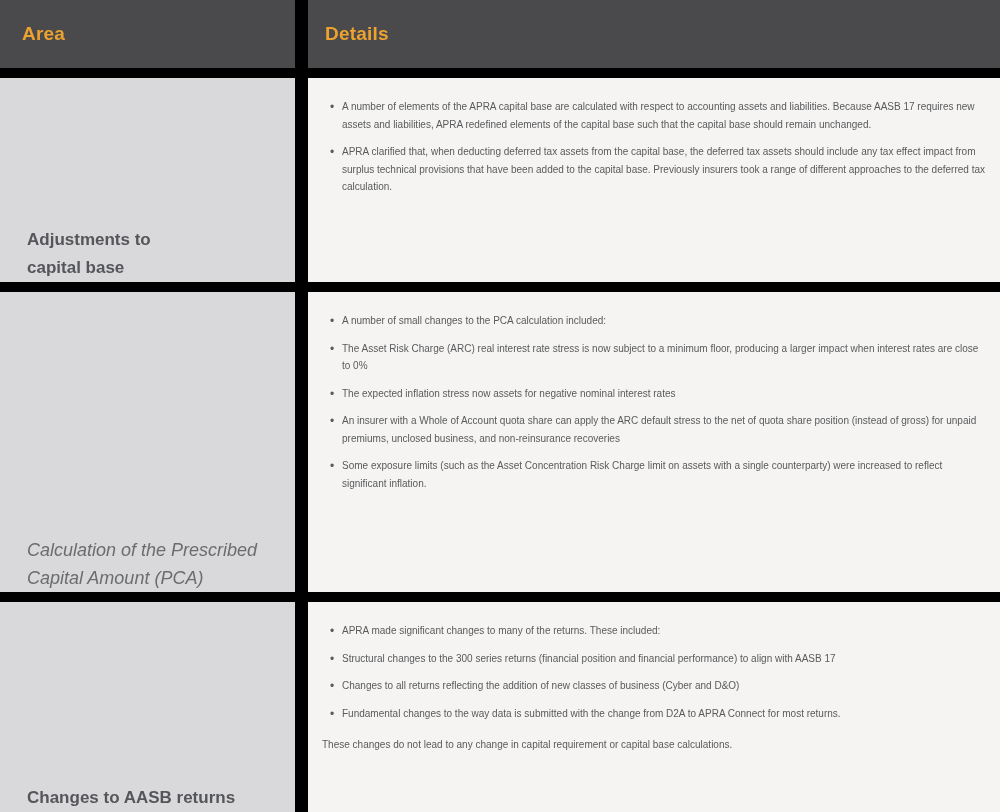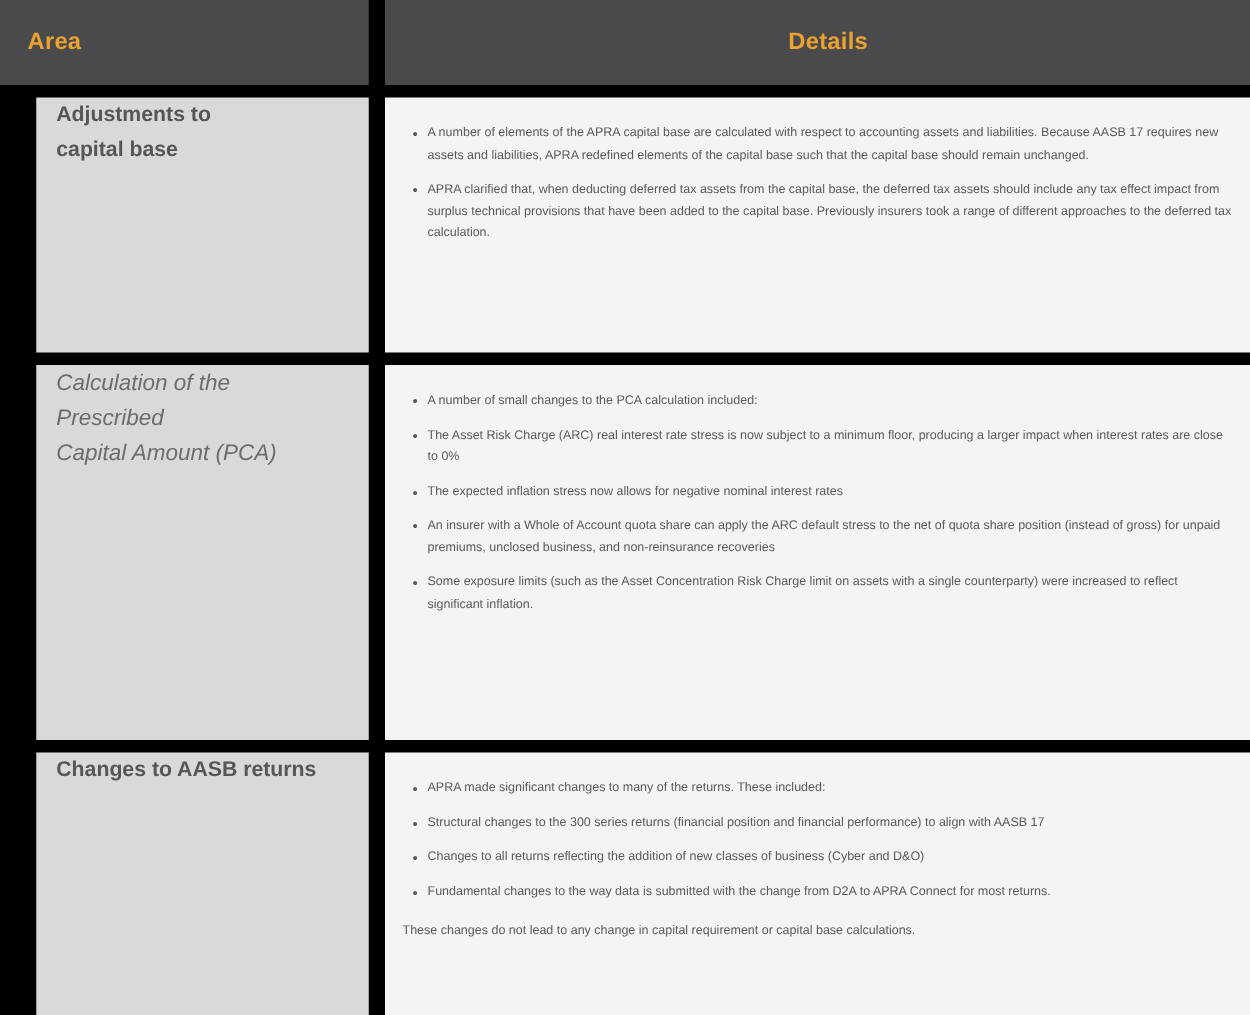--- a/index.html
+++ b/index.html
@@ -24,26 +24,25 @@
     overflow:hidden;
   }
   .header-cell{
     background:var(--header-bg);
     color:var(--header-text);
     display:flex;align-items:center;
     font-weight:bold;font-size:19px;
     letter-spacing:0.2px;
   }
   .header-cell.area{padding-left:22px;}
-  .header-cell.details{padding-left:17px;justify-content:center;}
+  .header-cell.details{padding-left:17px;}
   .area-cell{
     background:var(--area-bg);
-    display:flex;flex-direction:column;justify-content:flex-start;
-    padding:0 26px 0 16px;
-    margin-left:29px;
+    display:flex;flex-direction:column;justify-content:flex-end;
+    padding:0 26px 0 27px;
   }
   .area-title{
     font-weight:bold;color:var(--area-title-text);
     font-size:17px;line-height:28px;white-space:pre-line;
   }
   .area-subtitle{
     color:var(--area-subtitle-text);
     font-size:18px;line-height:28px;white-space:pre-line;font-style:italic;
   }
   .area-subtitle:empty{display:none;}
@@ -93,21 +92,21 @@
   </div>
 
   <div class="area-cell">
     <div class="area-subtitle">Calculation of the Prescribed
 Capital Amount (PCA)</div>
   </div>
   <div class="details-cell">
     <ul class="bullets">
         <li>A number of small changes to the PCA calculation included:</li>
         <li>The Asset Risk Charge (ARC) real interest rate stress is now subject to a minimum floor, producing a larger impact when interest rates are close to 0%</li>
-        <li>The expected inflation stress now allows for negative nominal interest rates</li>
+        <li>The expected inflation stress now assets for negative nominal interest rates</li>
         <li>An insurer with a Whole of Account quota share can apply the ARC default stress to the net of quota share position (instead of gross) for unpaid premiums, unclosed business, and non-reinsurance recoveries</li>
         <li>Some exposure limits (such as the Asset Concentration Risk Charge limit on assets with a single counterparty) were increased to reflect significant inflation.</li>
       </ul>
 
   </div>
 
   <div class="area-cell">
     <div class="area-title">Changes to AASB returns</div>
 
   </div>

